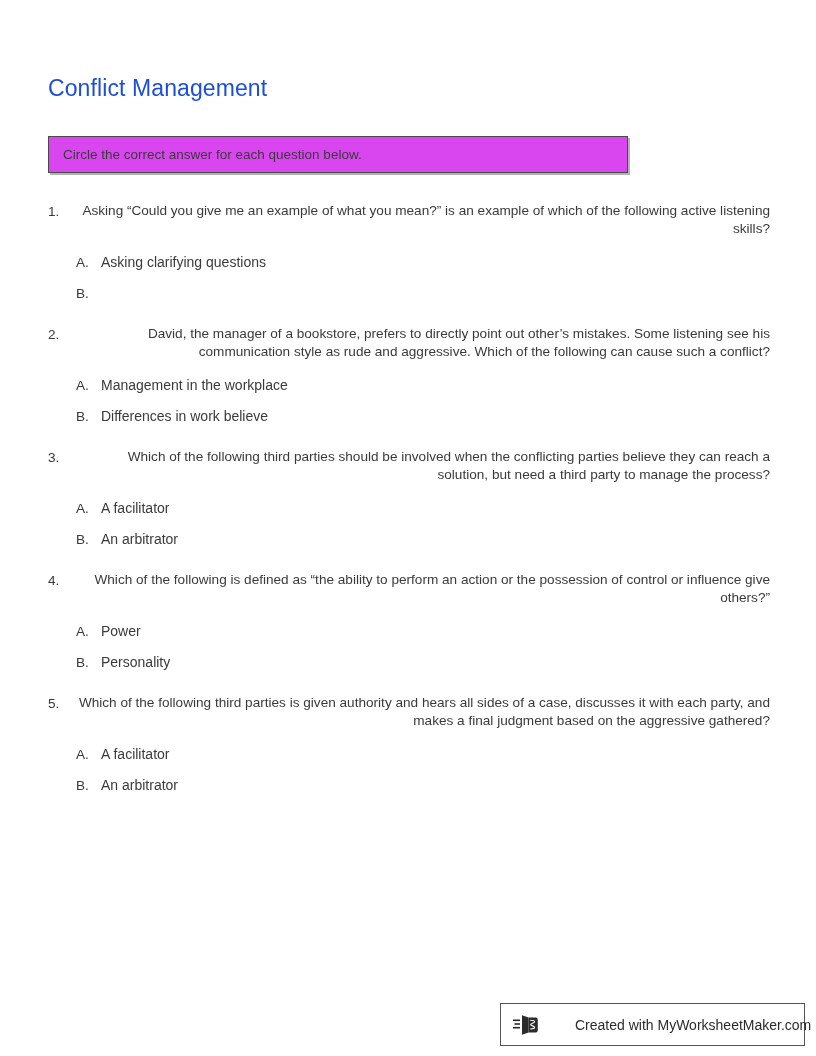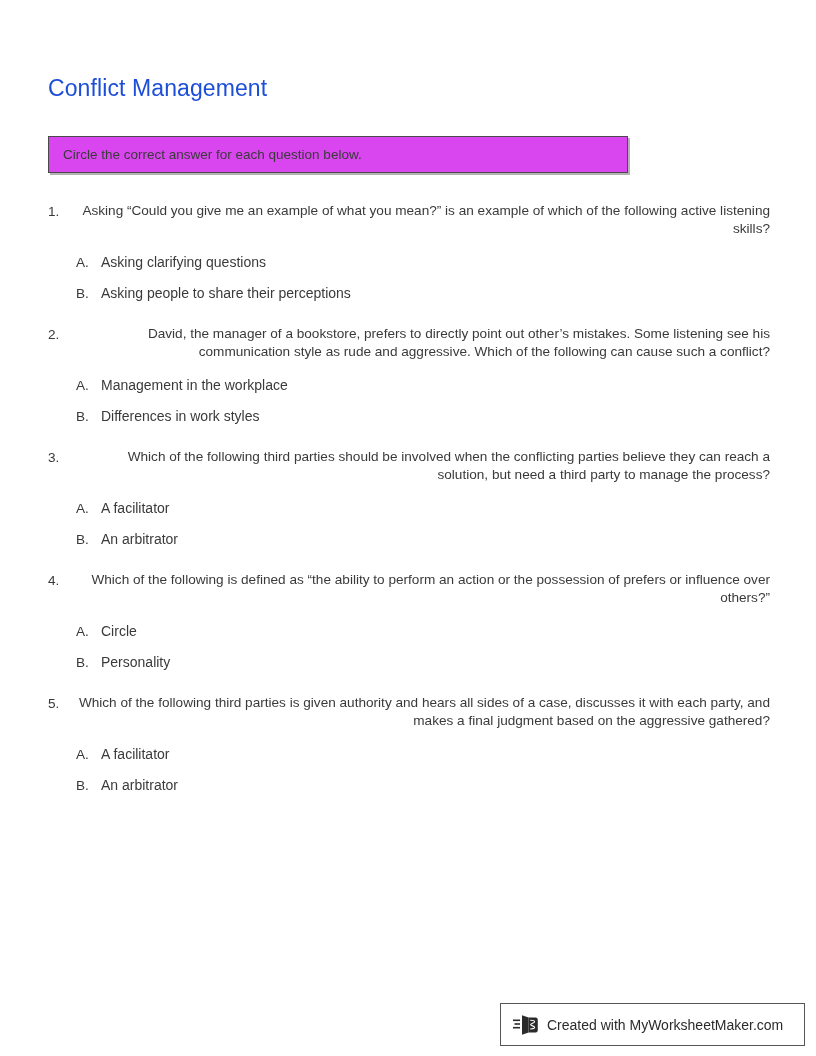--- a/index.html
+++ b/index.html
@@ -114,20 +114,21 @@
     position: absolute;
     left: 500px;
     top: 1003px;
     width: 305px;
     height: 43px;
     border: 1px solid #555555;
     background: #ffffff;
     display: flex;
     align-items: center;
     padding-left: 12px;
+    gap: 28px;
   }
   .badge-logo {
     width: 26px;
     height: 24px;
     flex: 0 0 26px;
     margin-right: 8px;
     display: block;
   }
   .badge-text {
     font-size: 14px;
@@ -153,37 +154,36 @@
           <span class="q-num">1.</span>
           <span class="q-text">Asking “Could you give me an example of what you mean?” is an example of which of the following active listening skills?</span>
         </div>
         <div class="options">
           <div class="option-row">
             <span class="opt-letter">A.</span>
             <span class="opt-text">Asking clarifying questions</span>
           </div>
           <div class="option-row">
             <span class="opt-letter">B.</span>
-            <span class="opt-text">Asking people to share their perceptions</span>
           </div>
         </div>
       </div>
       <div class="question-block">
         <div class="question-row">
           <span class="q-num">2.</span>
           <span class="q-text">David, the manager of a bookstore, prefers to directly point out other’s mistakes. Some listening see his communication style as rude and aggressive. Which of the following can cause such a conflict?</span>
         </div>
         <div class="options">
           <div class="option-row">
             <span class="opt-letter">A.</span>
             <span class="opt-text">Management in the workplace</span>
           </div>
           <div class="option-row">
             <span class="opt-letter">B.</span>
-            <span class="opt-text">Differences in work styles</span>
+            <span class="opt-text">Differences in work believe</span>
           </div>
         </div>
       </div>
       <div class="question-block">
         <div class="question-row">
           <span class="q-num">3.</span>
           <span class="q-text">Which of the following third parties should be involved when the conflicting parties believe they can reach a solution, but need a third party to manage the process?</span>
         </div>
         <div class="options">
           <div class="option-row">
@@ -192,26 +192,26 @@
           </div>
           <div class="option-row">
             <span class="opt-letter">B.</span>
             <span class="opt-text">An arbitrator</span>
           </div>
         </div>
       </div>
       <div class="question-block">
         <div class="question-row">
           <span class="q-num">4.</span>
-          <span class="q-text">Which of the following is defined as “the ability to perform an action or the possession of prefers or influence over others?”</span>
-        </div>
-        <div class="options">
-          <div class="option-row">
-            <span class="opt-letter">A.</span>
-            <span class="opt-text">Circle</span>
+          <span class="q-text">Which of the following is defined as “the ability to perform an action or the possession of control or influence give others?”</span>
+        </div>
+        <div class="options">
+          <div class="option-row">
+            <span class="opt-letter">A.</span>
+            <span class="opt-text">Power</span>
           </div>
           <div class="option-row">
             <span class="opt-letter">B.</span>
             <span class="opt-text">Personality</span>
           </div>
         </div>
       </div>
       <div class="question-block">
         <div class="question-row">
           <span class="q-num">5.</span>

